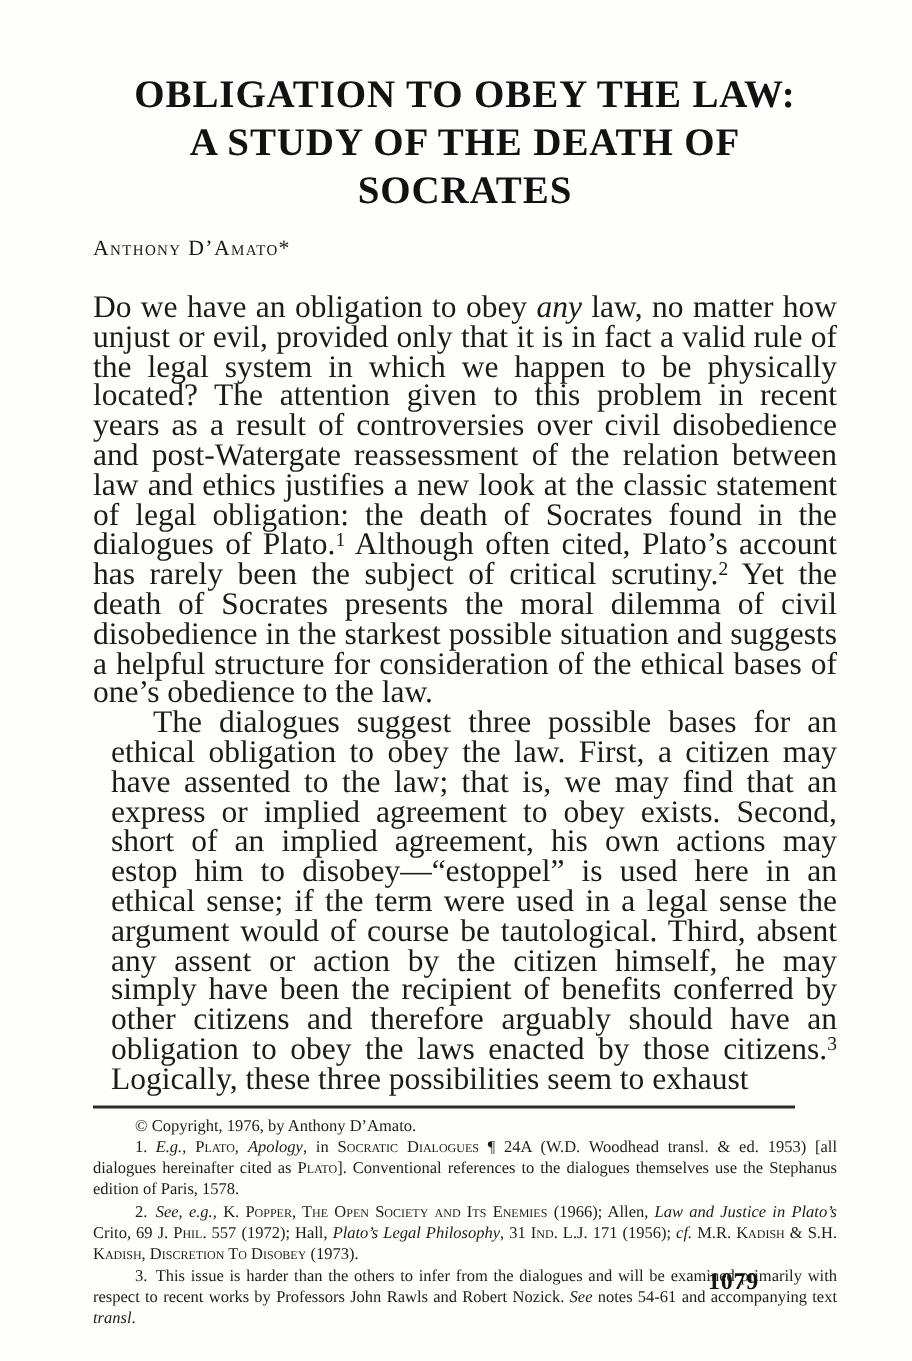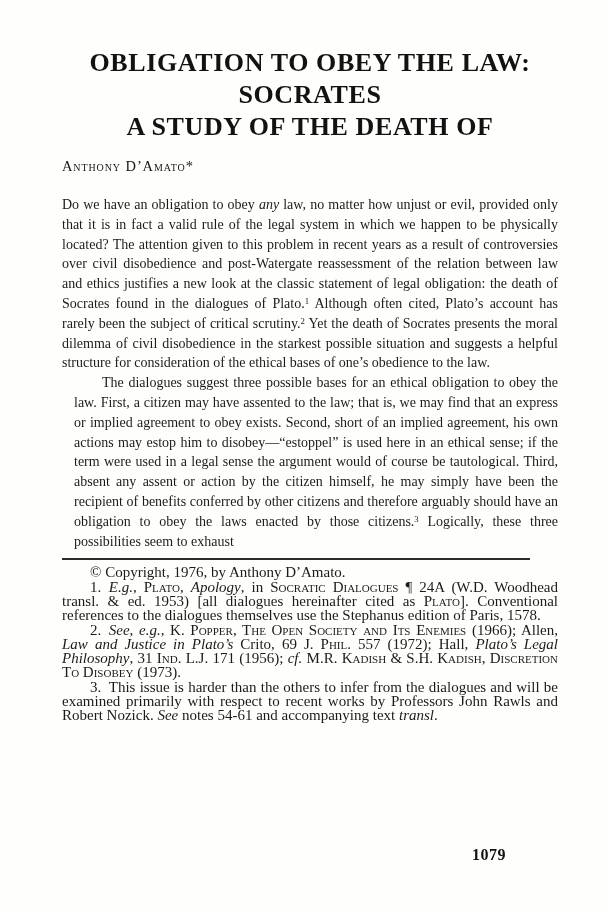--- a/index.html
+++ b/index.html
@@ -34,35 +34,35 @@
     margin-top: 15px;
     text-align: left;
     font-variant: small-caps;
     font-size: 14.5px;
     letter-spacing: 0.9px;
     color: #161616;
   }
   .body-text {
     margin-top: 20px;
     text-align: justify;
-    font-size: 14px;
+    font-size: 21px;
     line-height: 19.8px;
   }
   .para { margin: 0; }
   .para.indent { text-indent: 28px; margin-left: 12px; }
   .rule {
     margin-top: 7px;
     width: 468px;
     height: 0;
     border-top: 2px solid #2b2b2b;
   }
   .footnotes {
     margin-top: 5px;
     text-align: justify;
-    font-size: 15px;
+    font-size: 11px;
     line-height: 14.3px;
   }
   .fn { margin: 0; text-indent: 28px; }
   .it { font-style: italic; }
   .sc { font-variant: small-caps; }
   sup {
     font-size: 0.62em;
     line-height: 0;
     vertical-align: baseline;
     position: relative;
@@ -79,22 +79,22 @@
   }
 </style>
 </head>
 <body>
 
 <div class="page">
   <div class="column">
 
     <h1 class="title">
       <span class="title-line">OBLIGATION TO OBEY THE LAW:</span>
+      <span class="title-line">A STUDY OF THE DEATH OF</span>
       <span class="title-line">SOCRATES</span>
-      <span class="title-line">A STUDY OF THE DEATH OF</span>
     </h1>
 
     <div class="author">Anthony D’Amato*</div>
 
     <div class="body-text">
       <p class="para"><span>Do we have an obligation to obey </span><span class="it">any</span><span> law, no matter how unjust or evil, provided only that it is in fact a valid rule of the legal system in which we happen to be physically located? The attention given to this problem in recent years as a result of controversies over civil disobedience and post-Watergate reassessment of the relation between law and ethics justifies a new look at the classic statement of legal obligation: the death of Socrates found in the dialogues of Plato.</span><sup>1</sup><span> Although often cited, Plato’s account has rarely been the subject of critical scrutiny.</span><sup>2</sup><span> Yet the death of Socrates presents the moral dilemma of civil disobedience in the starkest possible situation and suggests a helpful structure for consideration of the ethical bases of one’s obedience to the law.</span></p>
       <p class="para indent"><span>The dialogues suggest three possible bases for an ethical obligation to obey the law. First, a citizen may have assented to the law; that is, we may find that an express or implied agreement to obey exists. Second, short of an implied agreement, his own actions may estop him to disobey—“estoppel” is used here in an ethical sense; if the term were used in a legal sense the argument would of course be tautological. Third, absent any assent or action by the citizen himself, he may simply have been the recipient of benefits conferred by other citizens and therefore arguably should have an obligation to obey the laws enacted by those citizens.</span><sup>3</sup><span> Logically, these three possibilities seem to exhaust</span></p>
     </div>
 
     <div class="rule"></div>

